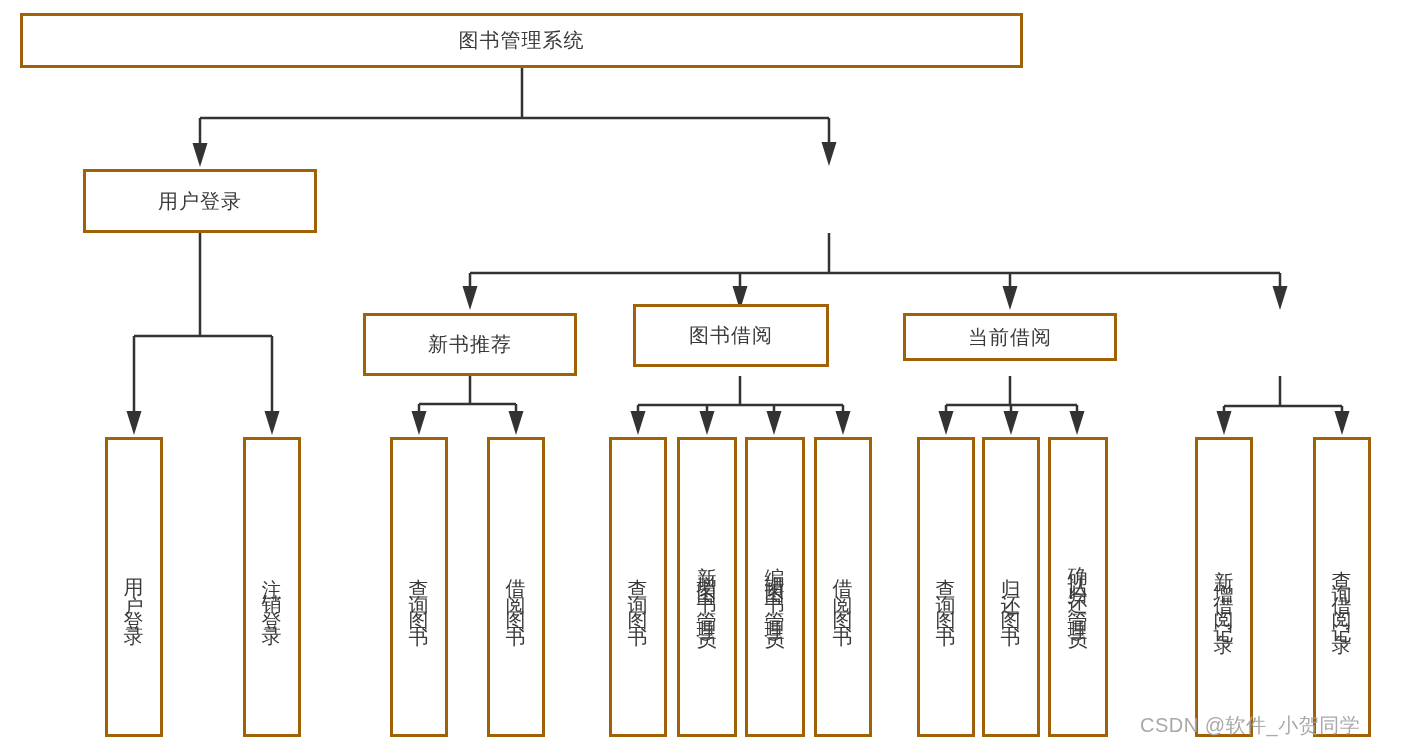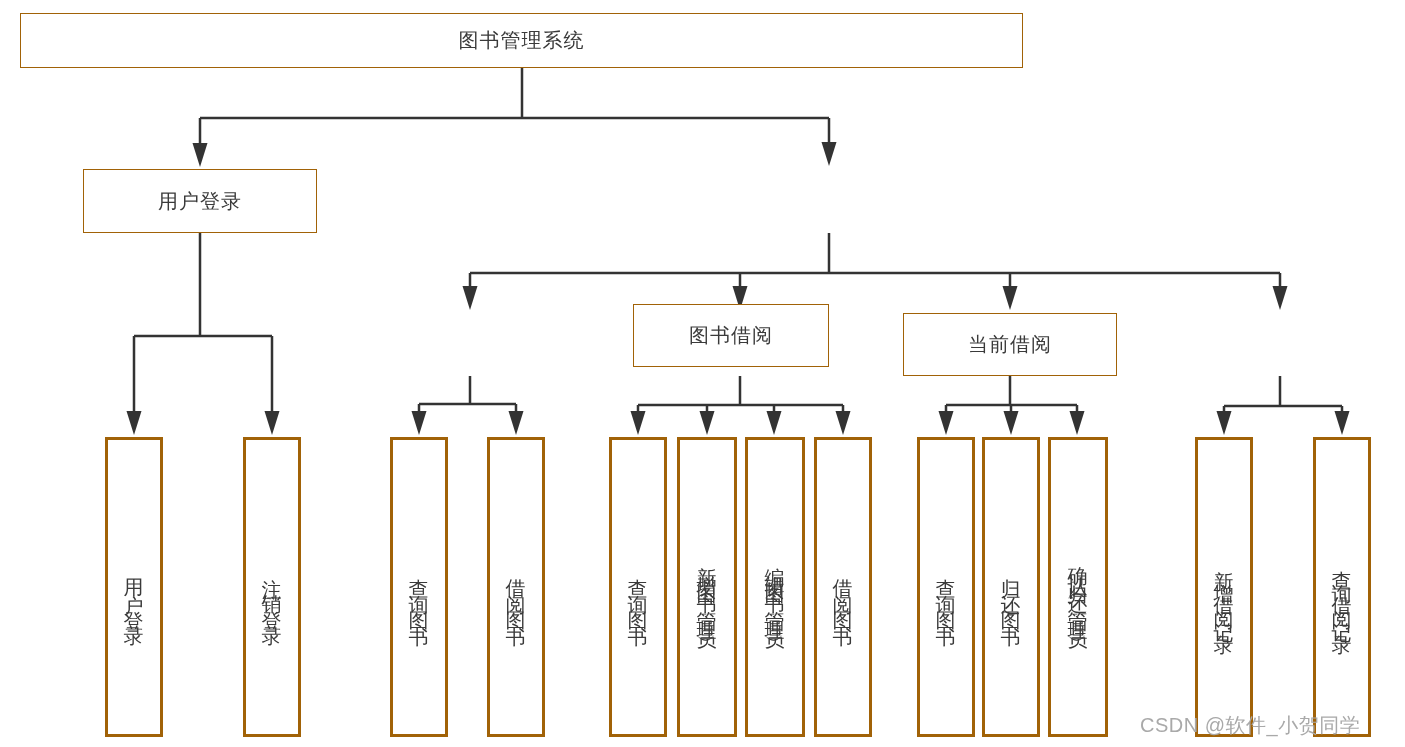--- a/index.html
+++ b/index.html
@@ -15,21 +15,21 @@
   .wires {
     position: absolute;
     left: 0; top: 0;
     width: 1405px; height: 747px;
     z-index: 1;
   }
   .box {
     position: absolute;
     box-sizing: border-box;
     background: #ffffff;
-    border: 1px solid #a16207;
+    border: 3px solid #a16207;
     display: flex;
     align-items: center;
     justify-content: center;
     font-size: 20px;
     color: #3a3a3a;
     z-index: 2;
     letter-spacing: 1px;
   }
   .leaf { border-width: 3px; }
   .vtext {
@@ -98,24 +98,27 @@
   </svg>
 
   <div class="box" style="left:20px; top:13px; width:1003px; height:55px;">
     <span>图书管理系统</span>
   </div>
 
   <div class="box" style="left:83px; top:169px; width:234px; height:64px;">
     <span>用户登录</span>
   </div>
 
+  <div class="box" style="left:363px; top:313px; width:214px; height:63px;">
+    <span>新书推荐</span>
+  </div>
   <div class="box" style="left:633px; top:304px; width:196px; height:63px;">
     <span>图书借阅</span>
   </div>
-  <div class="box" style="left:903px; top:313px; width:214px; height:63px;">
+  <div class="box" style="left:903px; top:313px; width:214px; height:48px;">
     <span>当前借阅</span>
   </div>
 
   <div class="box leaf" style="left:105px; top:437px; width:58px; height:300px;">
     <span class="vtext ls16">用户登录</span>
   </div>
   <div class="box leaf" style="left:243px; top:437px; width:58px; height:300px;">
     <span class="vtext ls16">注销登录</span>
   </div>
 

